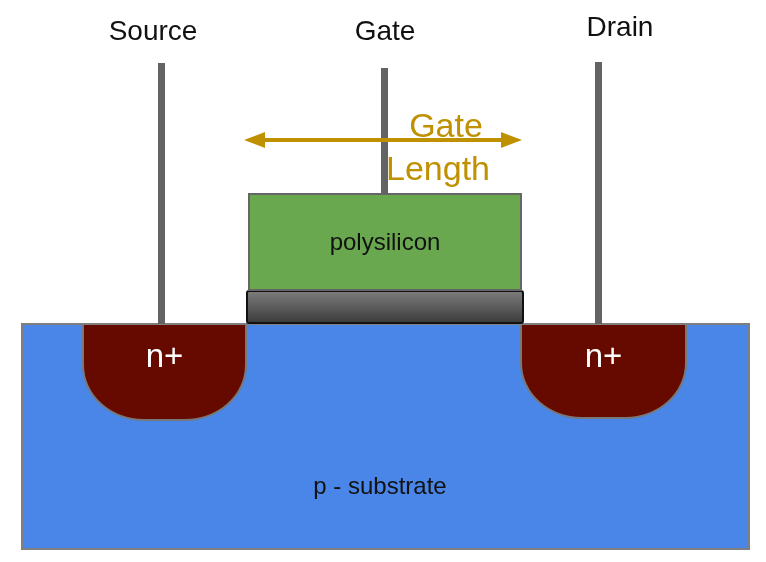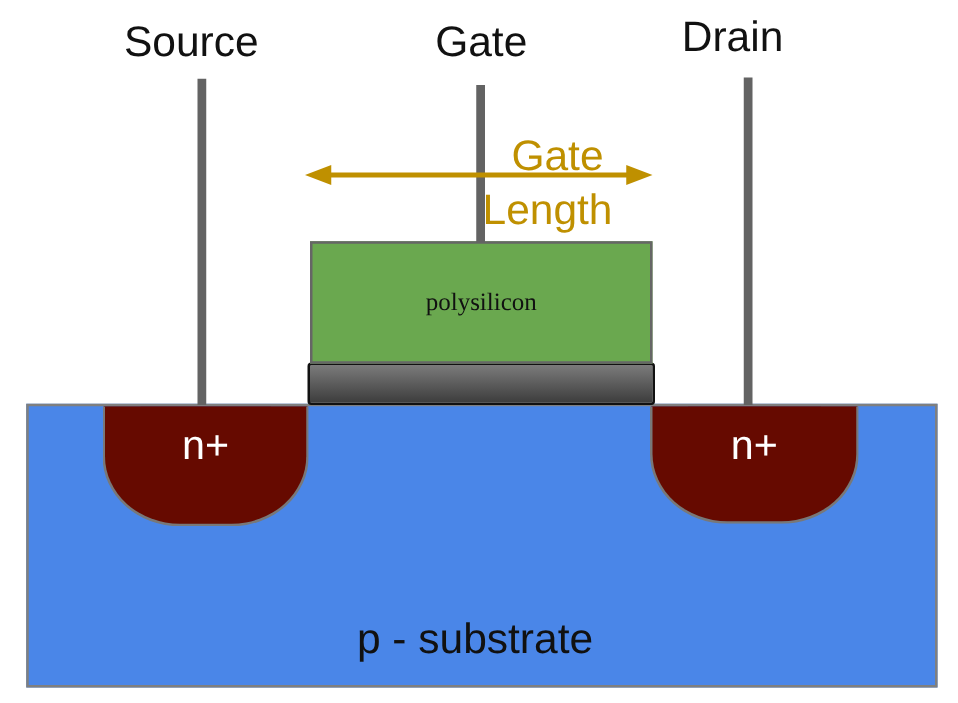--- a/index.html
+++ b/index.html
@@ -8,60 +8,60 @@
     --c-n-plus-border:#787878; --c-poly-border:#666666; --c-oxide-border:#111111;
     --c-oxide-top:#7b7b7b; --c-oxide-bottom:#3d3d3d; --c-text:#111111; --c-n-text:#ffffff;
   }
   *{margin:0;padding:0;box-sizing:border-box;}
   html,body{background:#ffffff;}
   body{
     width:766px;height:562px;position:relative;overflow:hidden;
     font-family:"Liberation Sans", sans-serif;color:var(--c-text);
   }
   .abs{position:absolute;}
-  .term-label{font-size:34px;width:160px;text-align:center;white-space:nowrap;}
+  .term-label{font-size:28px;width:160px;text-align:center;white-space:nowrap;}
   .wire{width:7px;background:var(--c-wire);}
   .gold{color:var(--c-annotation);font-size:34px;width:160px;text-align:center;white-space:nowrap;}
   .arrow-line{height:4px;background:var(--c-annotation);}
   .arrow-head{width:0;height:0;border-top:8px solid transparent;border-bottom:8px solid transparent;}
   .arrow-head.left{border-right:21px solid var(--c-annotation);}
   .arrow-head.right{border-left:21px solid var(--c-annotation);}
   .poly{
     left:248px;top:193px;width:274px;height:98px;
     background:var(--c-polysilicon);border:2px solid var(--c-poly-border);
-    display:flex;align-items:center;justify-content:center;font-size:20px;font-family:Liberation Serif, serif;
+    display:flex;align-items:center;justify-content:center;font-size:24px;
   }
   .oxide{
     left:246px;top:290px;width:278px;height:34px;border-radius:3px;
     border:2px solid var(--c-oxide-border);
     background:linear-gradient(to bottom, var(--c-oxide-top), var(--c-oxide-bottom));
   }
   .substrate{
     left:21px;top:323px;width:729px;height:227px;
     background:var(--c-substrate);border:2px solid var(--c-substrate-border);
   }
   .substrate-label{
-    left:230px;top:492px;width:300px;text-align:center;font-size:34px;white-space:nowrap;
+    left:230px;top:472px;width:300px;text-align:center;font-size:24px;white-space:nowrap;
   }
   .nplus{
     background:var(--c-n-plus);
     border:2px solid var(--c-n-plus-border);border-top:none;
     border-radius:0 0 62px 62px / 0 0 56px 56px;
     color:var(--c-n-text);font-size:33px;text-align:center;
   }
   .nplus .nlabel{position:absolute;left:0;right:0;top:12px;}
   .nplus.left{left:82px;top:325px;width:165px;height:96px;}
   .nplus.right{left:520px;top:325px;width:167px;height:94px;}
 </style>
 </head>
 <body>
 
 <div class="abs term-label" style="left:73px;top:15px;">Source</div>
 <div class="abs term-label" style="left:305px;top:15px;">Gate</div>
-<div class="abs term-label" style="left:506px;top:11px;">Drain</div>
+<div class="abs term-label" style="left:540px;top:11px;">Drain</div>
 
 <div class="abs substrate"></div>
 <div class="abs nplus left">
   <span class="nlabel">n+</span>
 </div>
 <div class="abs nplus right">
   <span class="nlabel">n+</span>
 </div>
 <div class="abs substrate-label">p - substrate</div>
 

